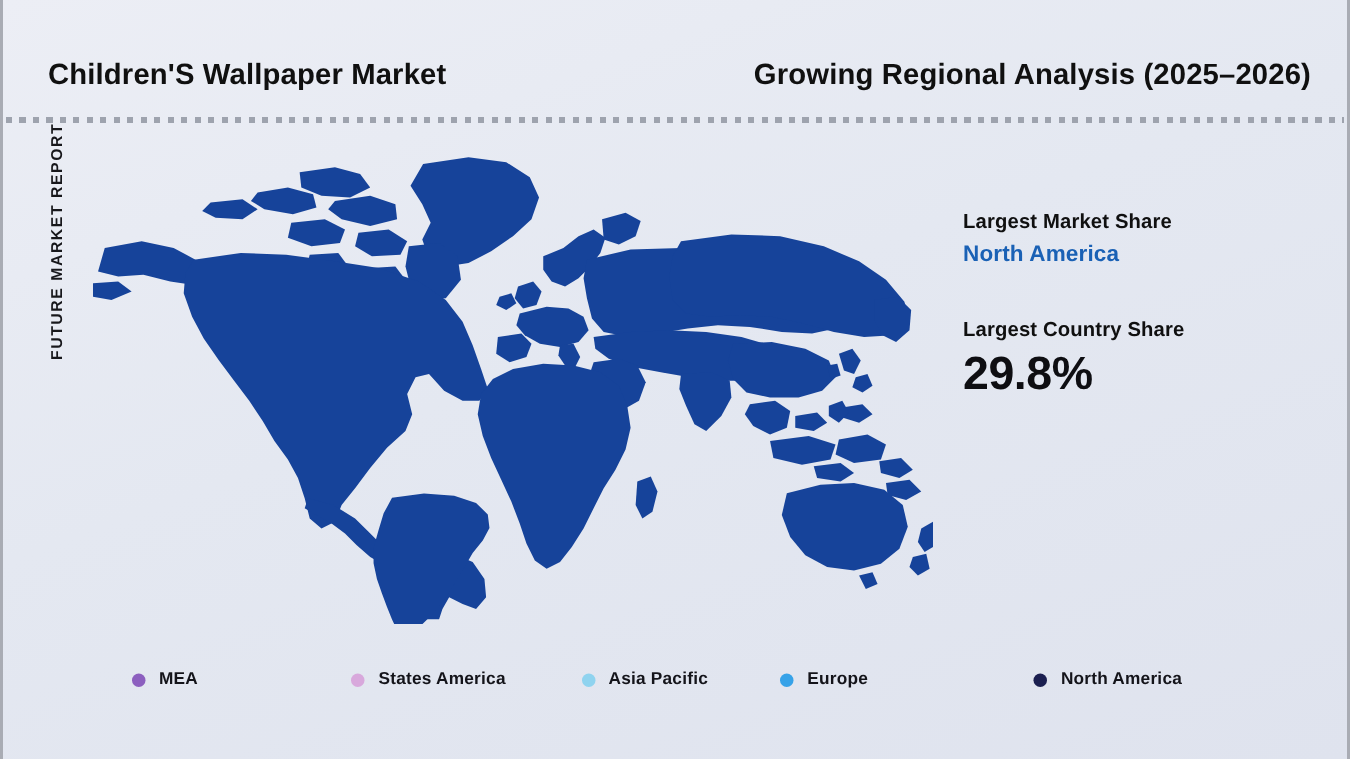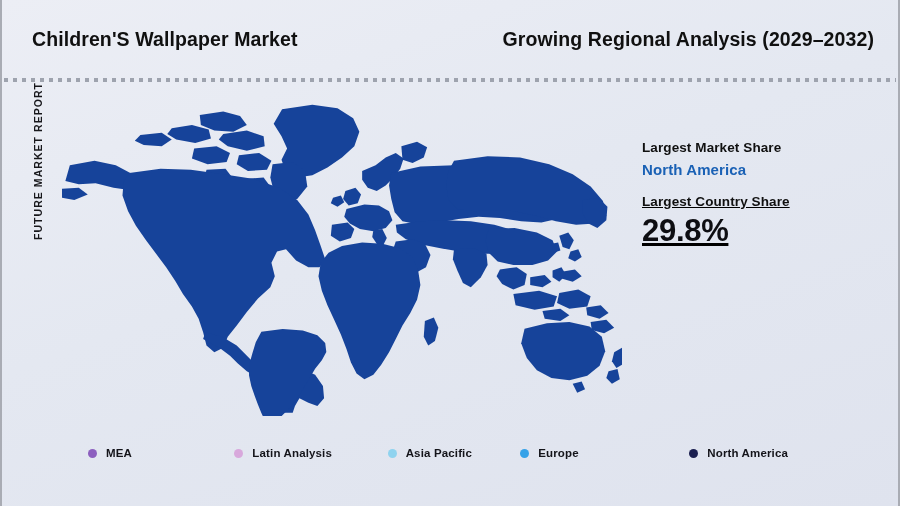--- a/index.html
+++ b/index.html
@@ -20,21 +20,21 @@
     box-sizing: border-box;
     background: linear-gradient(160deg, #eceef5 0%, #e4e8f1 45%, #dfe3ee 100%);
     border-left: 2px solid #a9acb4;
     border-right: 2px solid #a9acb4;
     overflow: hidden;
   }
 
   
   .header {
     position: absolute;
-    top: 0;
+    top: 11px;
     left: 0;
     right: 0;
     height: 79px;
     display: flex;
     align-items: center;
     justify-content: space-between;
     padding: 0 24px 0 30px;
     box-sizing: border-box;
   }
   .header-title {
@@ -92,22 +92,22 @@
     display: block;
   }
 
   
   .stats {
     position: absolute;
     left: 640px;
     top: 140px;
     width: 240px;
   }
-  .stat-block { margin-bottom: 16px; }
-  .stat-block:last-child { margin-bottom: 4px; text-decoration: underline; }
+  .stat-block { margin-bottom: 34px; }
+  .stat-block:last-child { margin-bottom: 4px; }
   .stat-label {
     font-size: 13.5px;
     font-weight: bold;
     color: #101010;
     letter-spacing: 0.1px;
     margin-bottom: 6px;
     white-space: nowrap;
   }
   .stat-value {
     font-size: 31px;
@@ -152,21 +152,21 @@
     letter-spacing: 0.15px;
   }
 </style>
 </head>
 <body>
 
 <div id="infographic">
 
   <div class="header">
     <div class="header-title">Children'S Wallpaper  Market</div>
-    <div class="header-subtitle">Growing Regional Analysis (2029–2032)</div>
+    <div class="header-subtitle">Growing Regional Analysis (2025–2026)</div>
   </div>
   <div class="dotted-rule"></div>
 
   <div class="brand-vertical">FUTURE MARKET REPORT</div>
 
   <div class="map-wrap">
     <svg viewBox="0 0 1000 560" preserveAspectRatio="xMidYMid meet">
       <g fill="#16439a">
 
         <path d="M393 18 L447 10 L492 16 L520 34 L531 58 L522 84 L500 104 L474 122 L447 136 L420 140 L399 128 L392 108 L402 88 L392 66 L378 44 Z"></path>
@@ -295,21 +295,21 @@
 
   <div class="legend">
 
     <div class="legend-item" style="width:148px;">
       <span class="legend-dot" style="background:#8c5fbf;"></span>
       <span class="legend-label">MEA</span>
     </div>
 
     <div class="legend-item" style="width:155px;">
       <span class="legend-dot" style="background:#d8a8dc;"></span>
-      <span class="legend-label">Latin Analysis</span>
+      <span class="legend-label">States America</span>
     </div>
 
     <div class="legend-item" style="width:134px;">
       <span class="legend-dot" style="background:#8fd3ef;"></span>
       <span class="legend-label">Asia Pacific</span>
     </div>
 
     <div class="legend-item" style="width:171px;">
       <span class="legend-dot" style="background:#36a2e8;"></span>
       <span class="legend-label">Europe</span>

